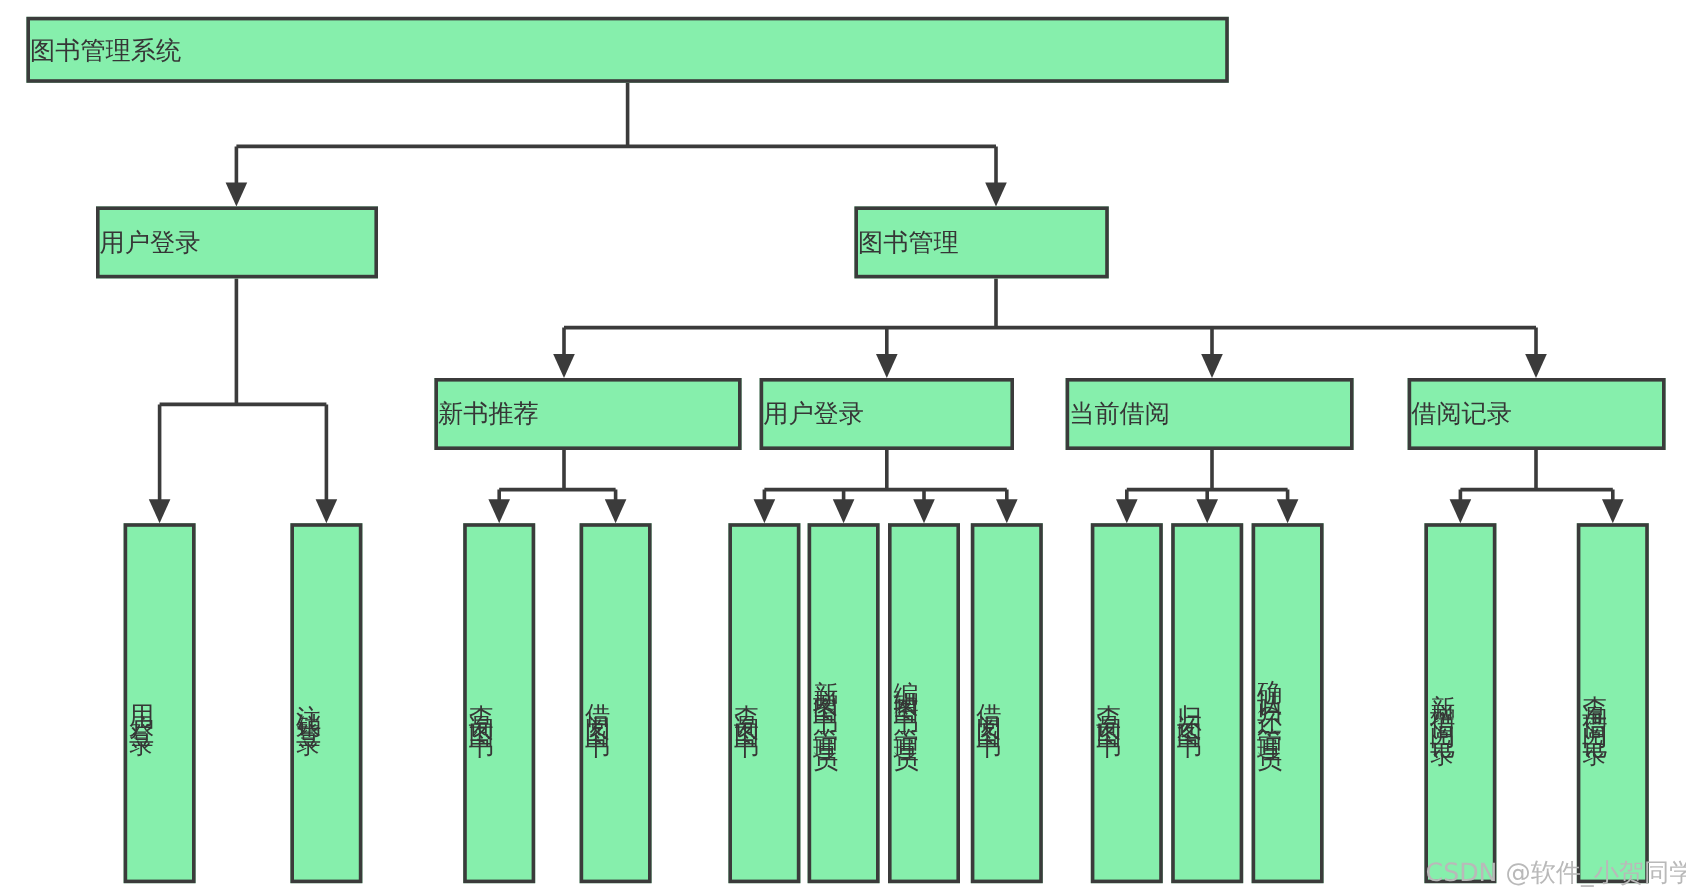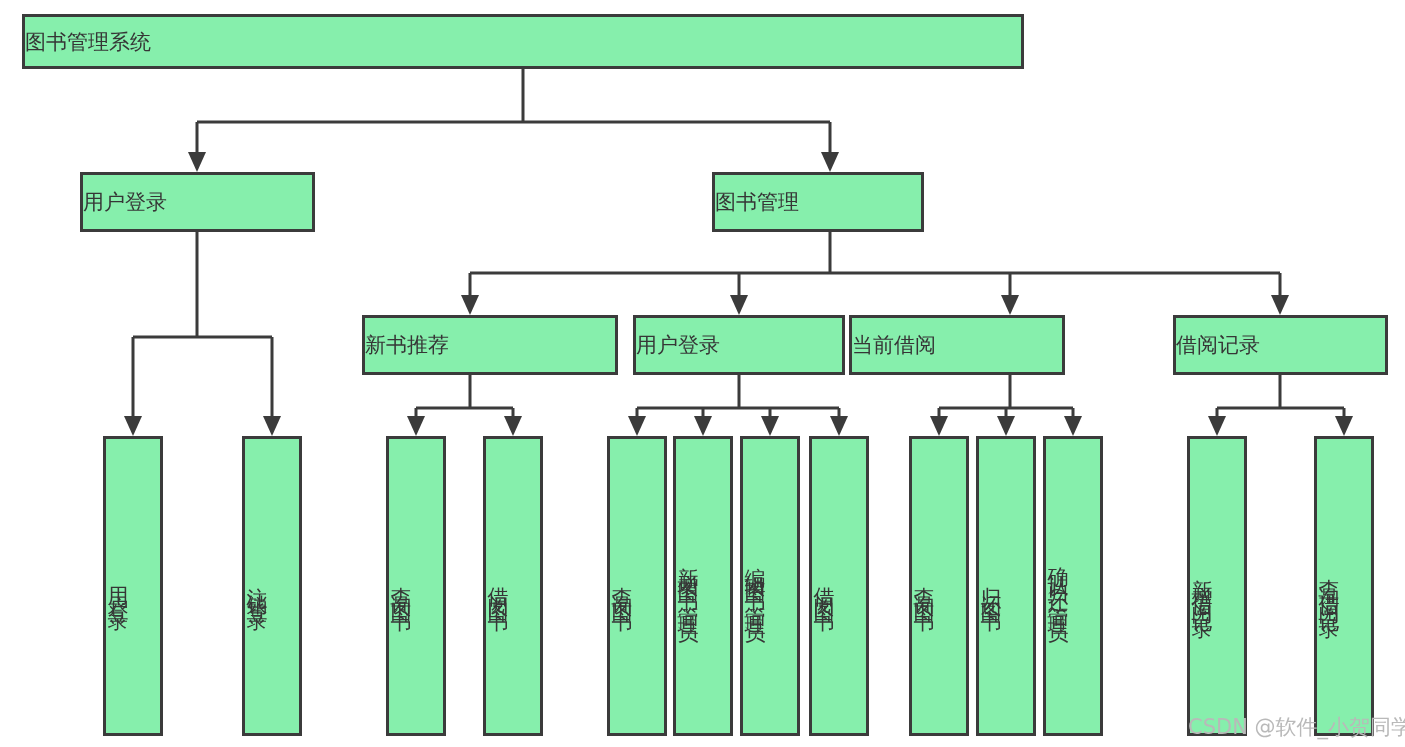--- a/index.html
+++ b/index.html
@@ -122,21 +122,21 @@
   <div class="node l2" style="left:712px; width:212px;">
     <span>图书管理</span>
   </div>
 
   <div class="node l3" style="left:362px; width:256px;">
     <span>新书推荐</span>
   </div>
   <div class="node l3" style="left:633px; width:212px;">
     <span>用户登录</span>
   </div>
-  <div class="node l3" style="left:849px; width:216px;">
+  <div class="node l3" style="left:888px; width:240px;">
     <span>当前借阅</span>
   </div>
   <div class="node l3" style="left:1173px; width:215px;">
     <span>借阅记录</span>
   </div>
 
   <div class="node leaf" style="left:103px;">
     <span>用户登录</span>
   </div>
   <div class="node leaf" style="left:242px;">

